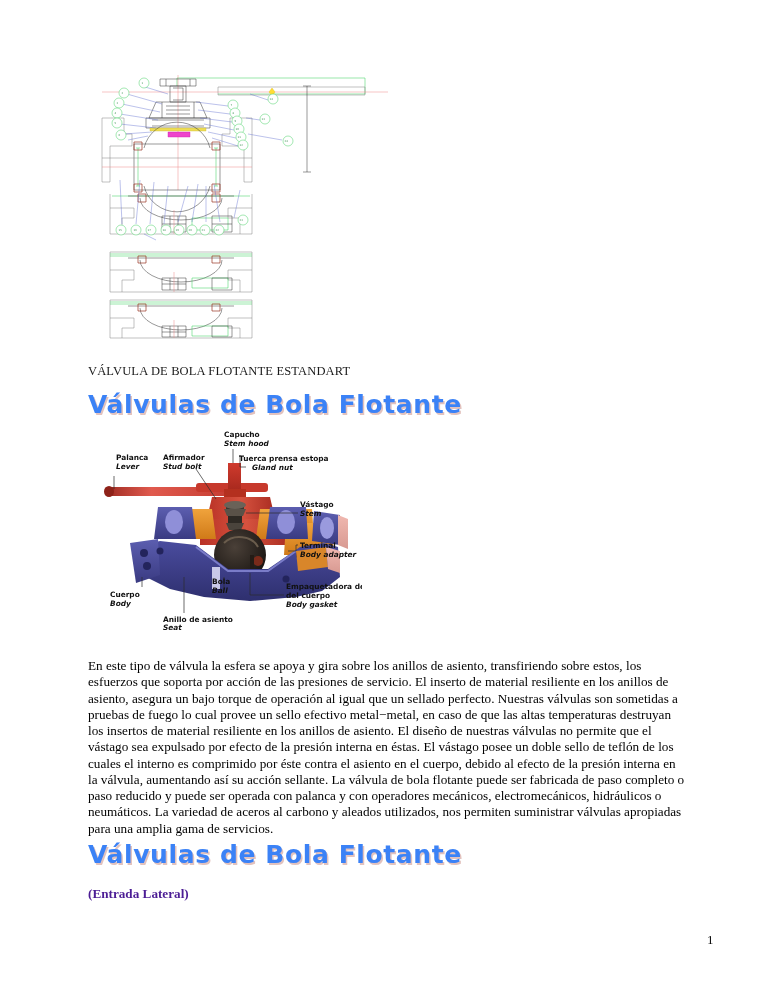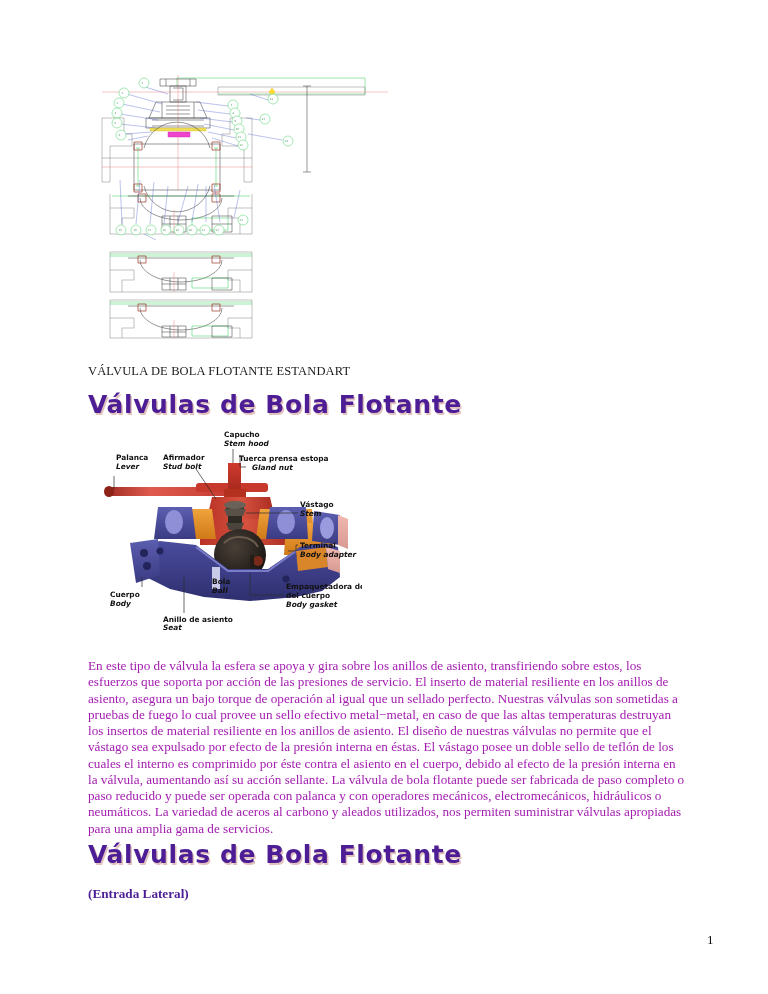--- a/index.html
+++ b/index.html
@@ -45,21 +45,21 @@
   }
 
   
   .red-heading {
     position: absolute;
     left: 88px;
     font-family: "DejaVu Sans", "Liberation Sans", sans-serif;
     font-size: 25px;
     font-weight: bold;
     letter-spacing: 0.6px;
-    color: #4c1d95;
+    color: #3b82f6;
     text-shadow: 1.5px 1.5px 0 rgba(190, 120, 110, 0.45);
     white-space: nowrap;
   }
   #heading-top { top: 390px; }
   #heading-bottom { top: 840px; }
 
   
   .valve-figure {
     position: absolute;
     left: 100px;
@@ -73,21 +73,21 @@
   
   .body-paragraph {
     position: absolute;
     left: 88px;
     top: 645px;
     width: 600px;
     font-family: "Liberation Serif", "DejaVu Serif", serif;
     font-size: 13.2px;
     line-height: 16.25px;
     text-align: left;
-    color: #a21caf;
+    color: #000000;
   }
 
   
   .sub-line {
     position: absolute;
     left: 88px;
     top: 886px;
     font-family: "Liberation Serif", "DejaVu Serif", serif;
     font-size: 13.2px;
     font-weight: bold;

